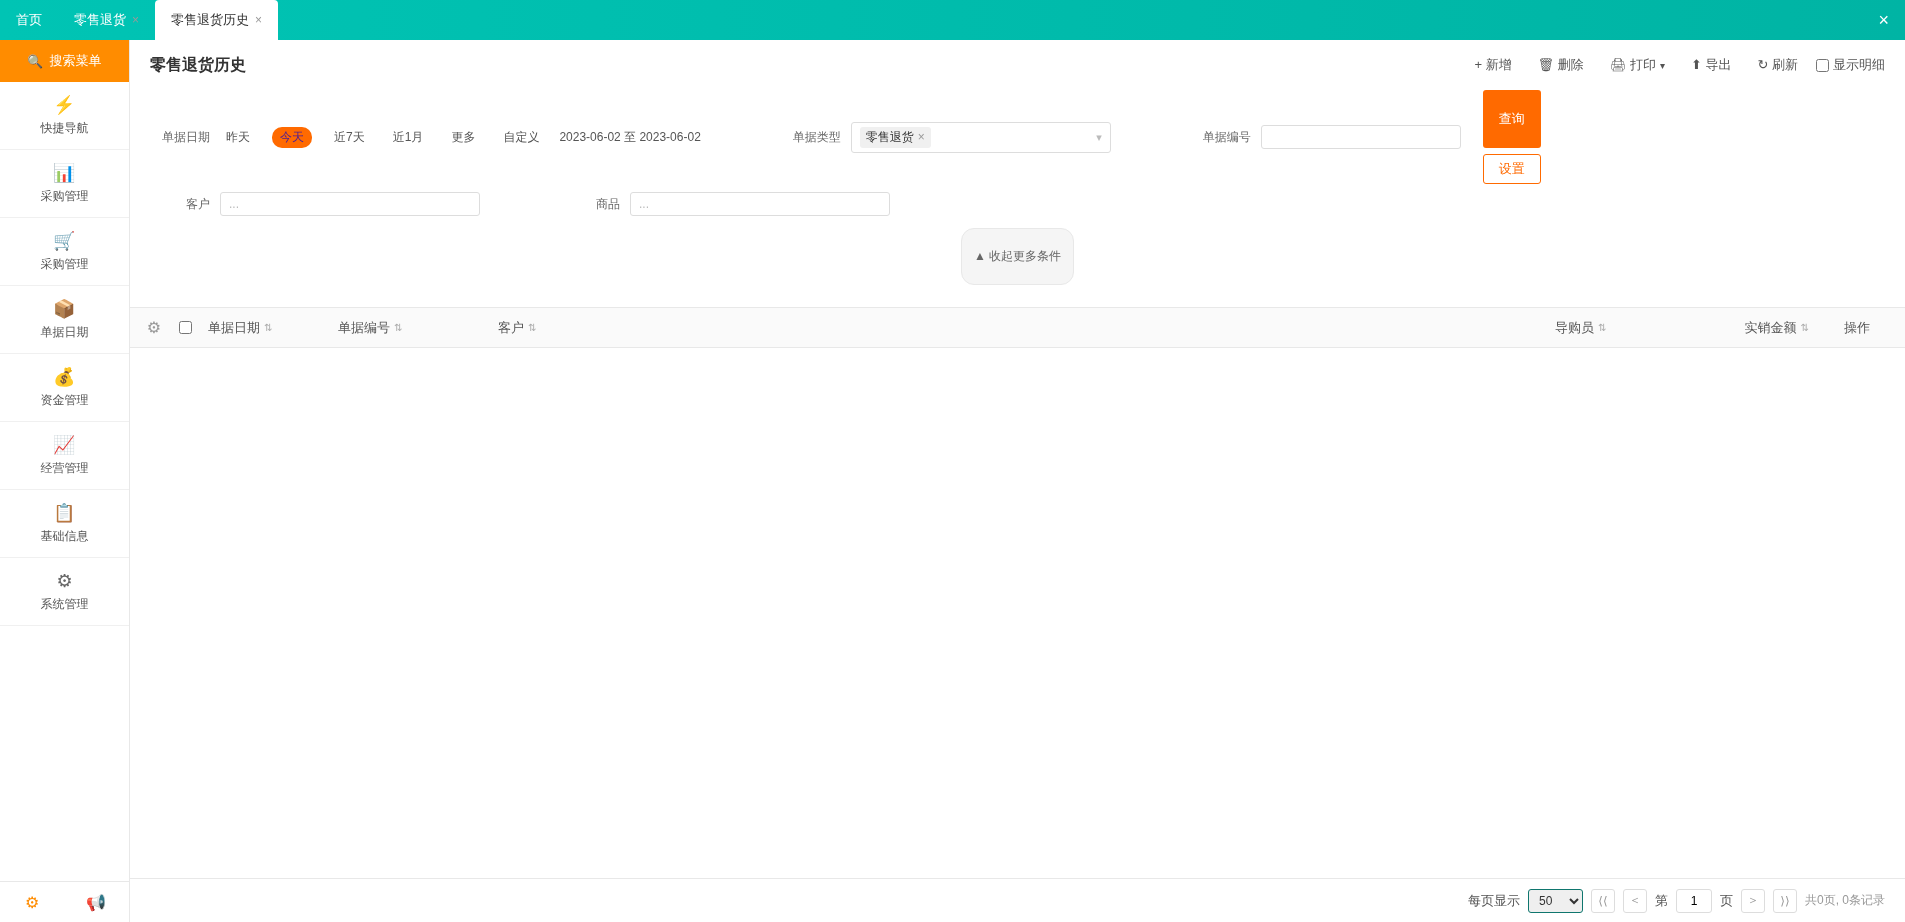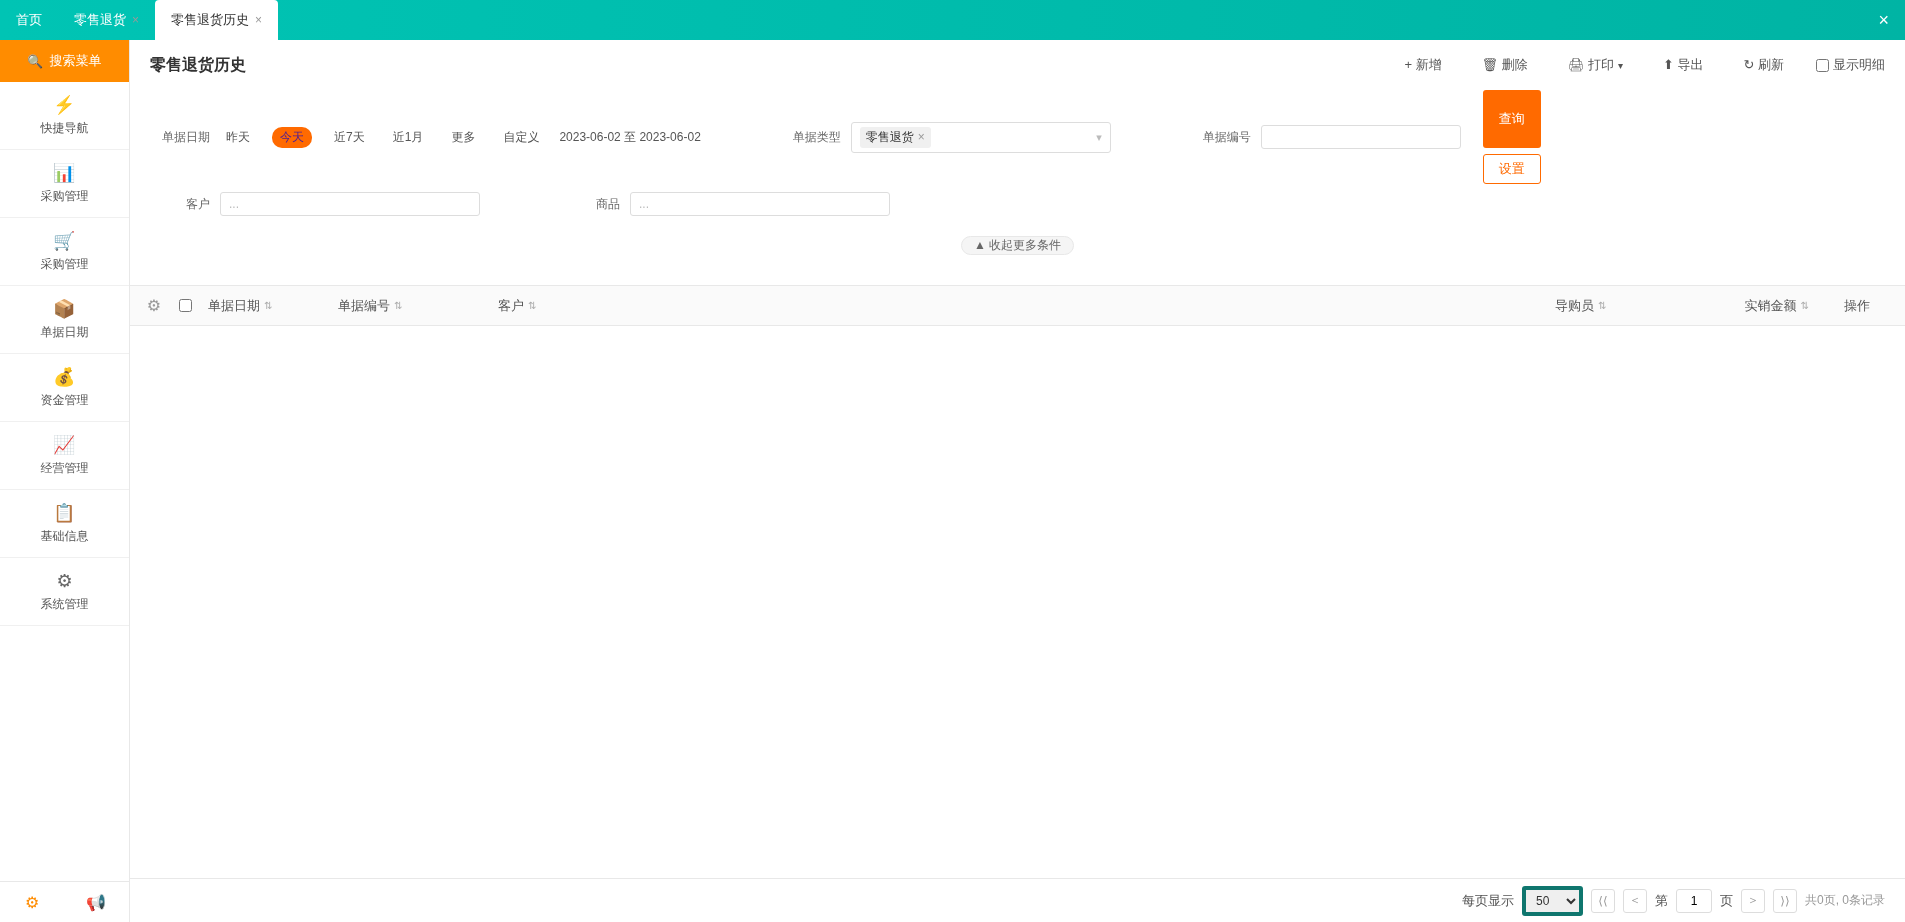--- a/index.html
+++ b/index.html
@@ -132,21 +132,21 @@
       margin-bottom: 12px;
     }
     .page-title {
       font-size: 16px;
       font-weight: bold;
       color: #333;
     }
     .toolbar {
       display: flex;
       align-items: center;
-      gap: 24px;
+      gap: 10px;
       margin-left: 19px;
     }
     .toolbar-btn {
       display: flex;
       align-items: center;
       gap: 4px;
       font-size: 13px;
       color: #555;
       cursor: pointer;
       padding: 4px 8px;
@@ -255,22 +255,22 @@
       font-size: 12px;
     }
     .collapse-btn {
       display: flex;
       align-items: center;
       justify-content: center;
       gap: 4px;
       font-size: 12px;
       color: #666;
       cursor: pointer;
-      margin: 12px auto;
-      padding: 0 12px;
+      margin: 4px auto;
+      padding: 19px 12px;
       background: #f5f5f5;
       border-radius: 13px;
       border: 1px solid #e8e8e8;
       width: fit-content;
     }
 
     
     .table-area {
       flex: 1;
       background: #fff;
@@ -343,21 +343,21 @@
       display: flex;
       align-items: center;
       justify-content: flex-end;
       padding: 0 20px;
       gap: 8px;
       font-size: 13px;
       color: #555;
       flex-shrink: 0;
     }
     .page-size-select {
-      border: 4px solid #0f766e;
+      border: 1px solid #0f766e;
       border-radius: 3px;
       padding: 3px 6px;
       font-size: 12px;
       color: #333;
     }
     .page-nav-btn {
       width: 24px;
       height: 24px;
       display: flex;
       align-items: center;

